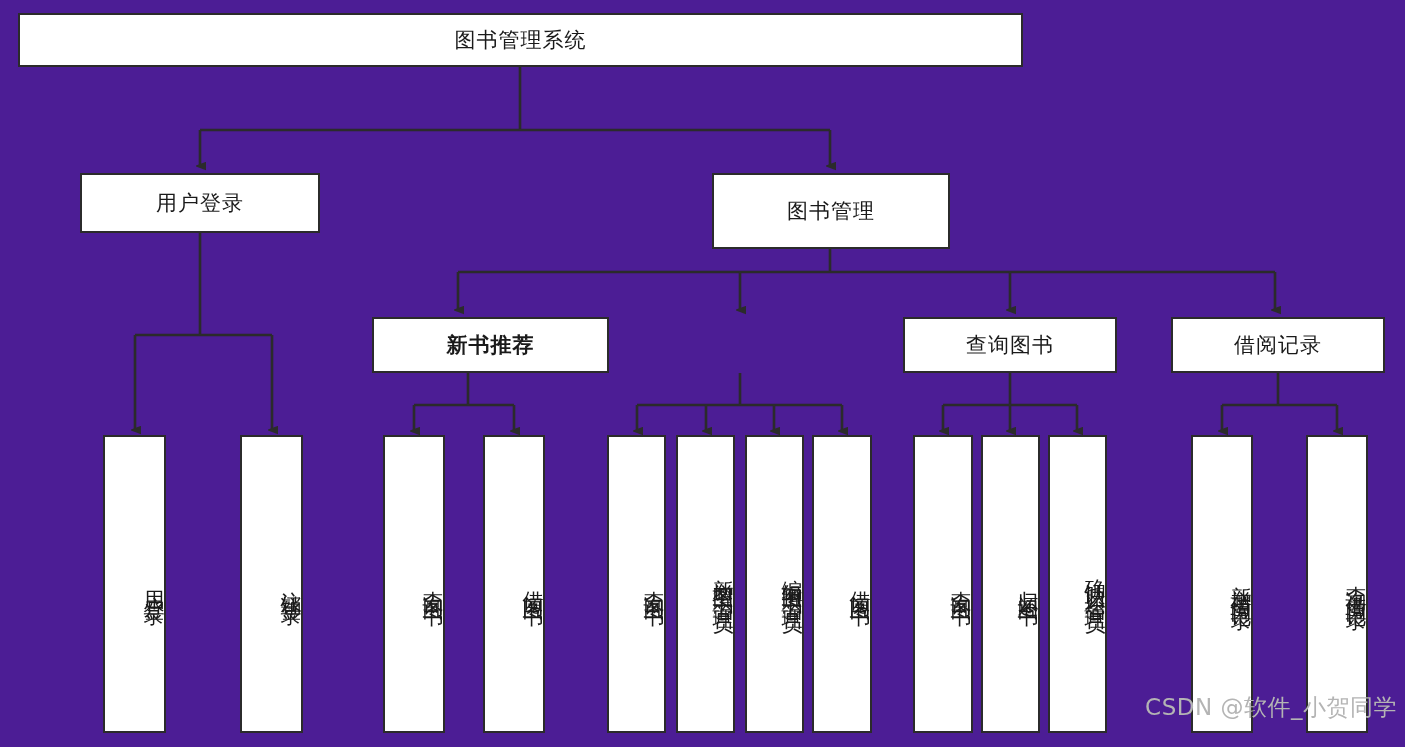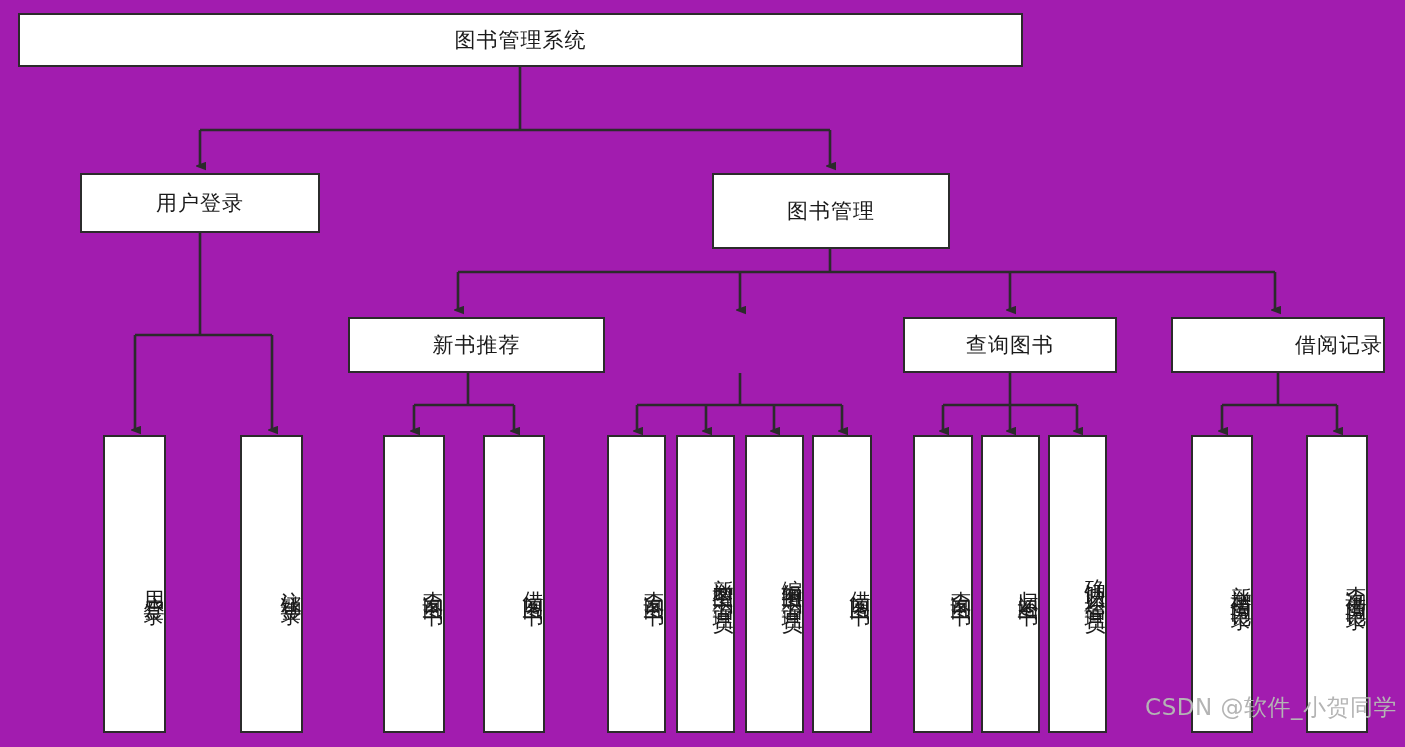--- a/index.html
+++ b/index.html
@@ -7,21 +7,21 @@
     padding: 0;
     background: #ffffff;
   }
   body {
     font-family: "DejaVu Sans", "Liberation Sans", sans-serif;
   }
   #canvas {
     position: relative;
     width: 1405px;
     height: 747px;
-    background: #a21caf;
+    background: #4c1d95;
     overflow: hidden;
   }
   #edges {
     position: absolute;
     left: 0;
     top: 0;
     width: 1405px;
     height: 747px;
     pointer-events: none;
   }
@@ -127,27 +127,27 @@
     <span class="lbl">图书管理系统</span>
   </div>
 
   <div class="node h" style="left:80px; top:173px; width:240px; height:60px;">
     <span class="lbl">用户登录</span>
   </div>
   <div class="node h" style="left:712px; top:173px; width:238px; height:76px;">
     <span class="lbl">图书管理</span>
   </div>
 
-  <div class="node h" style="left:348px; top:317px; width:257px; height:56px;">
+  <div class="node h" style="left:372px; top:317px; width:237px; height:56px;font-weight:bold;">
     <span class="lbl">新书推荐</span>
   </div>
   <div class="node h" style="left:903px; top:317px; width:214px; height:56px;">
     <span class="lbl">查询图书</span>
   </div>
-  <div class="node h" style="left:1171px; top:317px; width:214px; height:56px;justify-content:flex-end;">
+  <div class="node h" style="left:1171px; top:317px; width:214px; height:56px;">
     <span class="lbl">借阅记录</span>
   </div>
 
   <div class="node v" style="left:103px; top:435px; width:63px; height:298px;">
     <span class="lbl">用户登录</span>
   </div>
   <div class="node v" style="left:240px; top:435px; width:63px; height:298px;">
     <span class="lbl">注销登录</span>
   </div>
 

